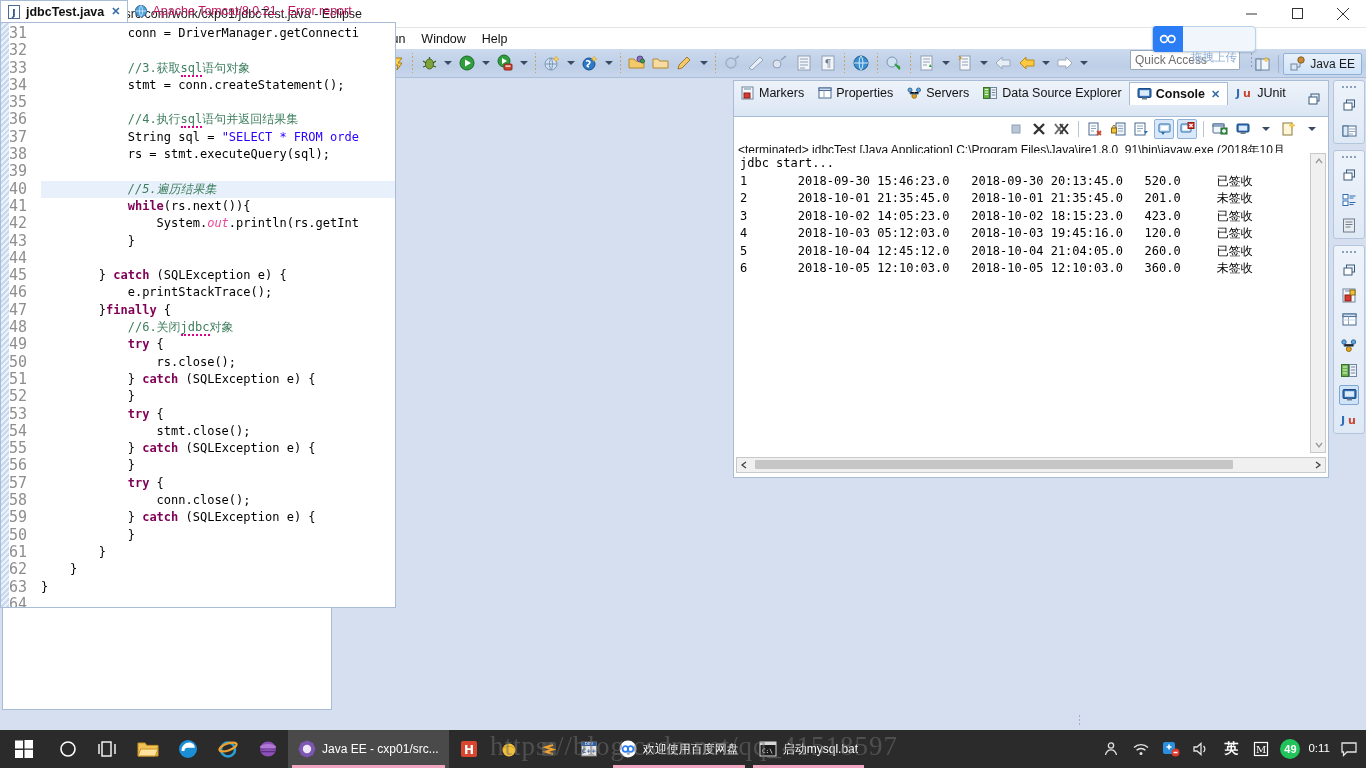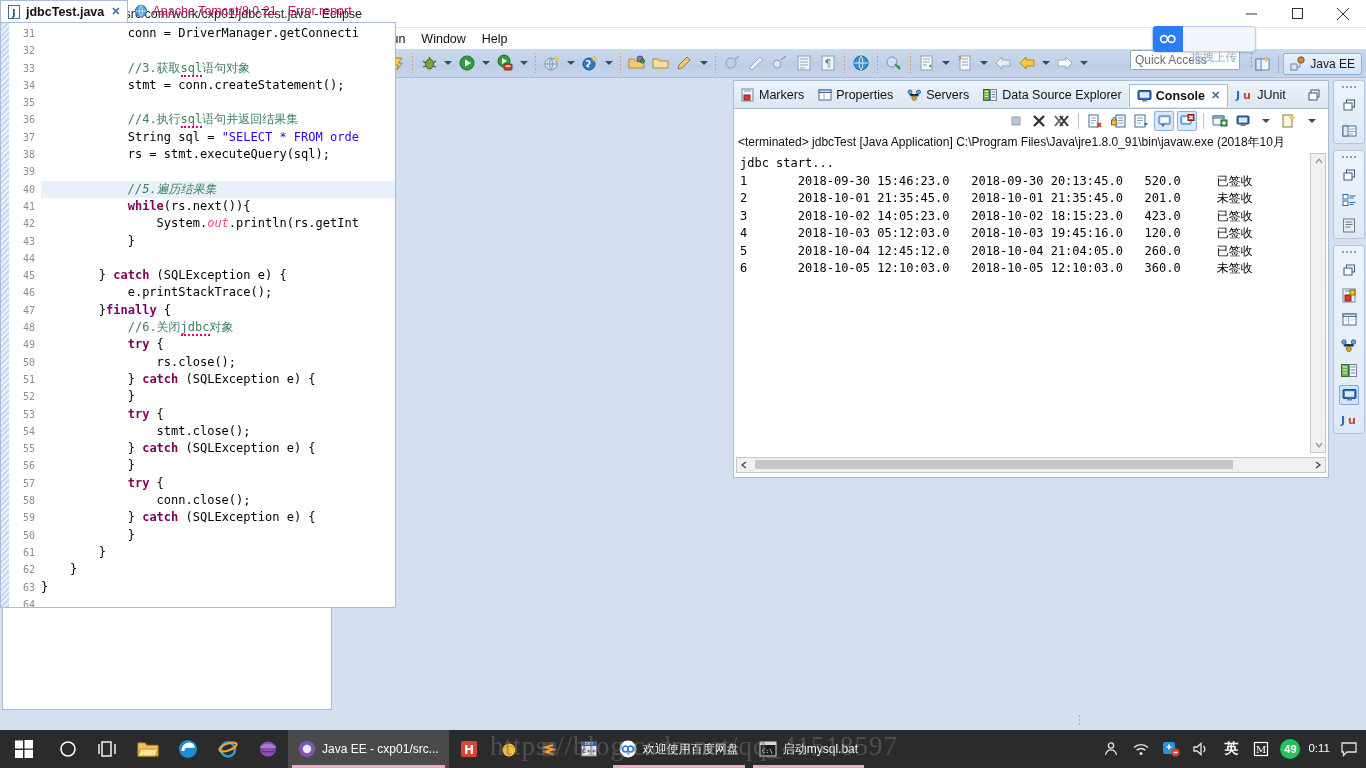--- a/index.html
+++ b/index.html
@@ -129,22 +129,22 @@
   .etab.active { font-weight: 700; background: #ffffff; }
   .etab.inactive { background: transparent; border: none; color: #be185d; font-weight: 400; margin-top: 40px; }
   .code-area {
     position: absolute; left: 0; top: 22px; width: 396px; height: 586px;
     background: #fff; border: 1px solid #a8bcd6; overflow: hidden;
   }
   .gutter-marks { position: absolute; left: 0; top: 0; width: 8px; height: 100%;
     background: repeating-linear-gradient(135deg, #c7d8ef 0 2px, #e9f1fb 2px 4px); }
   .linenos {
     position: absolute; left: 8px; top: 0; width: 30px; height: 100%;
-    color: #8e8e8e; font-family: "DejaVu Sans Mono", monospace; font-size: 10px;
-    text-align: right; padding-top: 2px; line-height: 17.3px;
+    color: #8e8e8e; font-family: "DejaVu Sans Mono", monospace; font-size: 15px;
+    padding-top: 2px; line-height: 17.3px;
   }
   .linenos div { padding-right: 4px; }
   .code {
     position: absolute; left: 40px; top: 0; right: 0; height: 100%;
     font-family: "DejaVu Sans Mono", monospace; font-size: 12px; line-height: 17.3px;
     padding-top: 2px; white-space: pre; color: #000;
   }
   .code .ln { height: 17.3px; }
   .code .ln.hl { background: #e8f0fb; font-style: italic; }
   .cmt { color: #3f7f5f; }
@@ -155,21 +155,21 @@
   .editor-hscroll {
     position: absolute; left: 0; bottom: 0; width: 396px; height: 16px; background: #f0f0f0;
     border: 1px solid #a8bcd6; border-top: none; display: flex; align-items: center;
   }
   .sc-arrow { width: 14px; height: 14px; display:flex;align-items:center;justify-content:center; color:#5a5a5a; }
   .sc-track { flex: 1; height: 16px; position: relative; }
   .sc-thumb { position: absolute; top: 3px; height: 9px; background: #c6c6c6; border-radius: 1px; }
 
   
   #console { left: 733px; top: 80px; width: 596px; height: 398px; background:#fff; }
-  .con-tabrow { height: 28px; background: linear-gradient(#eef3fa, #dbe6f4); display:flex; align-items:center;
+  .con-tabrow { height: 36px; background: linear-gradient(#eef3fa, #dbe6f4); display:flex; 
                 border-bottom: 1px solid #a8bcd6; position: relative; }
   .con-tab { height: 24px; display:flex; align-items:center; gap:4px; padding: 0 7px; font-size:12.5px; color:#111; }
   .con-tab.active { background:#fff; font-weight:700; border-left:1px solid #a8bcd6; border-right:1px solid #a8bcd6;
                     border-top: 1px solid #a8bcd6; margin-top: 1px; height: 23px; }
   .con-min { margin-left:auto; padding-right:6px; display:flex; gap:6px; align-items:center; }
   .con-toolrow { height: 24px; background:#fff; display:flex; align-items:center; justify-content:flex-end;
                  gap: 3px; padding-right: 6px; }
   .ct { width: 20px; height: 20px; display:flex; align-items:center; justify-content:center; }
   .ct.pressed { background: #d8e8fa; border: 1px solid #8fb2d8; border-radius:2px; }
   .ct-sep { width:1px; height:16px; background:#b8c6d8; margin:0 3px; }

